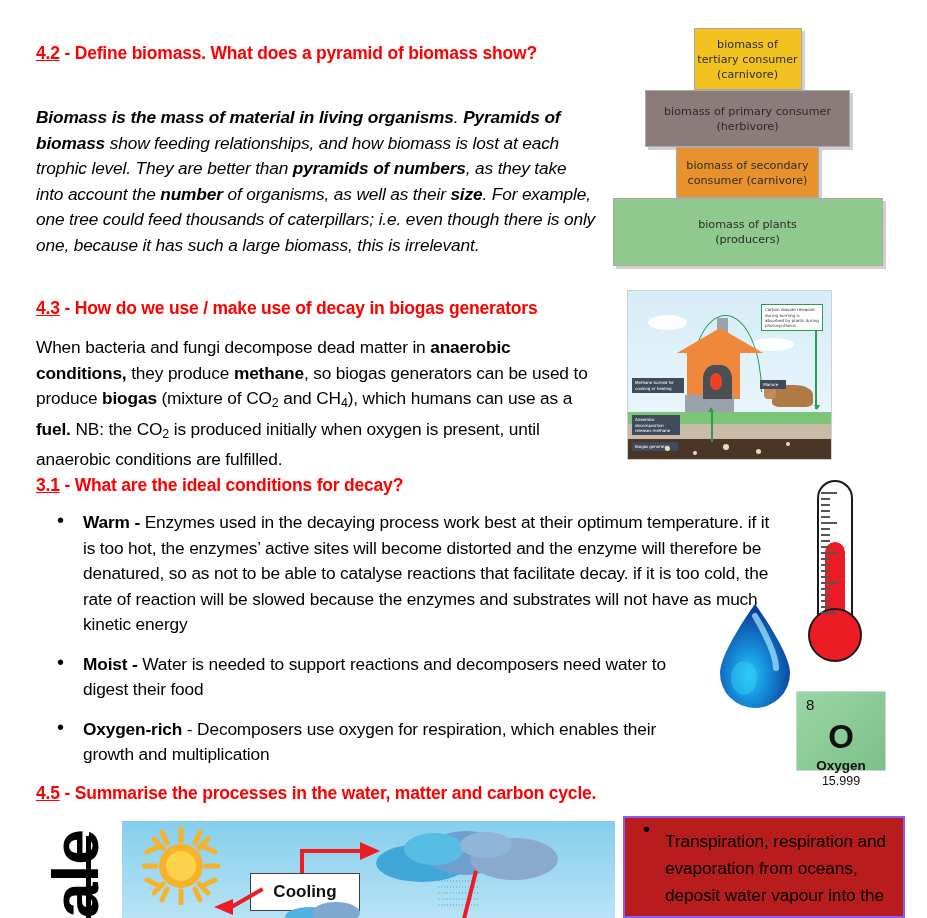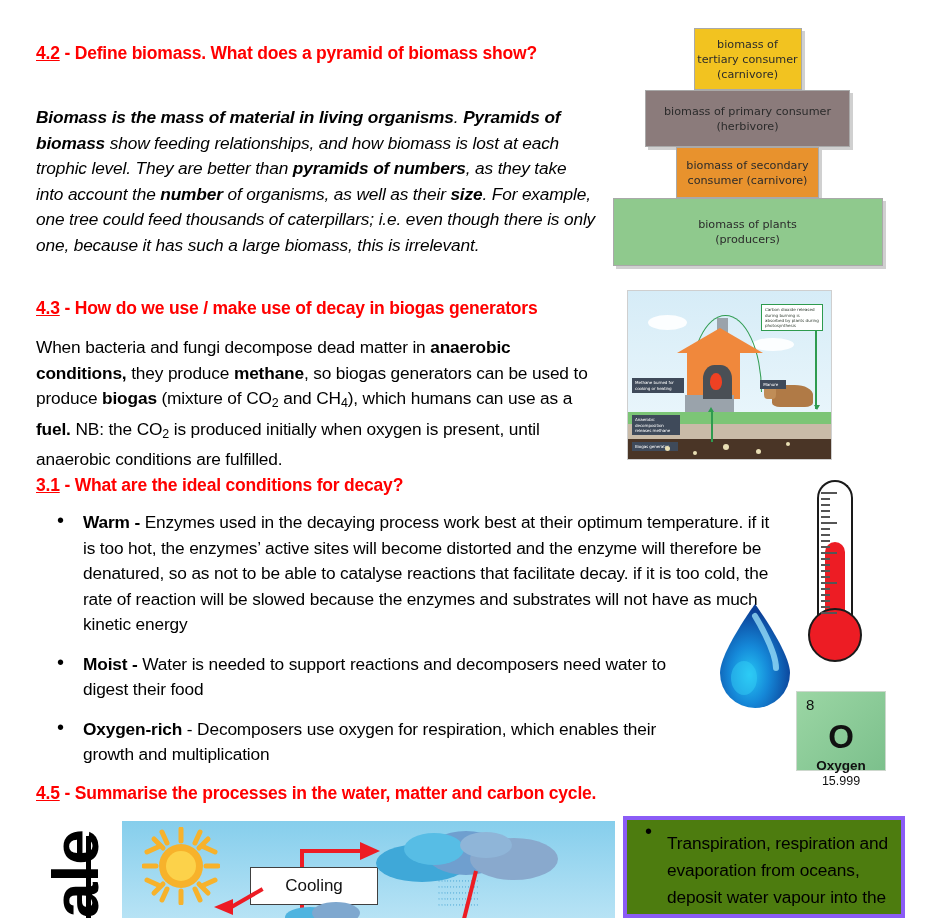--- a/index.html
+++ b/index.html
@@ -163,22 +163,22 @@
     font-family:"Liberation Sans", sans-serif;
     font-size:17px; color:#111;
   }
   .wc-arrow { position:absolute; background:#ed1c24; }
   .wc-head { position:absolute; width:0; height:0; }
   .wc-rain { position:absolute; color:#3f9fd0; font-size:7px; line-height:6px; letter-spacing:1px; }
 
   
   .sidebox {
     position:absolute;
-    border:4px solid #8b5cf6;
-    background:#4d7c0f;
+    border:2px solid #8b5cf6;
+    background:#b91c1c;
   }
   .sb-item {
     position:relative;
     padding-left:40px;
     font-size:17.3px;
     line-height:27px;
     letter-spacing:-0.1px;
   }
   .sb-item::before {
     content:"\2022";
@@ -381,21 +381,21 @@
         </g>
         <circle cx="39" cy="39" r="15" fill="#fcd24a"></circle>
       </g>
     </svg>
   </div>
 
   <div class="wc-arrow" style="left:178px; top:28px; width:4px; height:30px;"></div>
   <div class="wc-arrow" style="left:178px; top:28px; width:62px; height:4px;"></div>
   <div class="wc-head" style="left:238px; top:21px; border-top:9px solid transparent; border-bottom:9px solid transparent; border-left:20px solid #ed1c24;"></div>
   <div class="wc-arrow" style="left:178px; top:80px; width:4px; height:17px;"></div>
-  <div class="wc-box" style="left:128px; top:46px; width:128px; height:38px;">Cooling</div>
+  <div class="wc-box" style="left:128px; top:52px; width:110px; height:38px;font-weight:bold;">Cooling</div>
 
   <div class="wc-head" style="left:92px; top:78px; border-top:8px solid transparent; border-bottom:8px solid transparent; border-right:19px solid #ed1c24;"></div>
   <div class="wc-arrow" style="left:106px; top:86px; width:40px; height:4px; transform:rotate(-30deg); transform-origin:left center;"></div>
 
   <div class="wc-cloud" style="left:252px; top:8px; width:185px; height:56px;">
     <svg width="185" height="56" viewBox="0 0 185 56">
       <g>
         <ellipse cx="48" cy="34" rx="46" ry="19" fill="#3fa8d8"></ellipse>
         <ellipse cx="92" cy="24" rx="40" ry="22" fill="#6f9fcf"></ellipse>
         <ellipse cx="140" cy="30" rx="44" ry="21" fill="#89a9cd"></ellipse>

